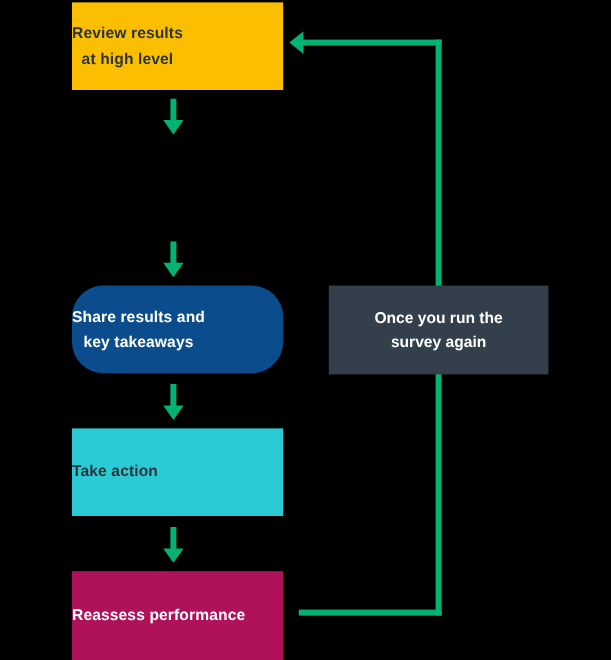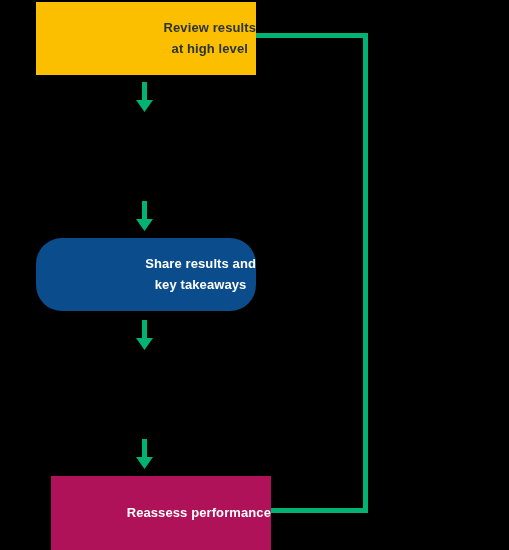--- a/index.html
+++ b/index.html
@@ -14,39 +14,39 @@
     position: relative;
     width: 509px;
     height: 550px;
     background: #000000;
     overflow: hidden;
   }
 
   
   .flow-box {
     position: absolute;
-    left: 36px;
-    width: 220px;
+    left: 60px;
+    width: 176px;
     display: flex;
     align-items: center;
-    justify-content: flex-end;
+    justify-content: flex-start;
     text-align: center;
     font-size: 13px;
     font-weight: bold;
     line-height: 1.55;
     letter-spacing: 0.1px;
     z-index: 3;
   }
   .flow-box .box-label { display: block; white-space: pre-line; }
 
   .box-review     { top: 2px;   height: 73px;  background: #FBBF00; color: #2B333B; }
   .box-closer     { top: 119px; height: 73px;  background: #6E2189; color: #FFFFFF; }
   .box-share      { top: 238px; height: 73px;  background: #0B4D8C; color: #FFFFFF; border-radius: 26px; }
   .box-action     { top: 357px; height: 73px;  background: #2BCBD6; color: #2B333B; }
-  .box-reassess   { top: 476px; height: 74px;  background: #AF1259; color: #FFFFFF; margin-left: 15px; }
+  .box-reassess   { top: 476px; height: 74px;  background: #AF1259; color: #FFFFFF; }
 
   
   .note-box {
     position: absolute;
     left: 274px;
     top: 238px;
     width: 183px;
     height: 74px;
     background: #333F4A;
     color: #FFFFFF;
@@ -138,20 +138,23 @@
     <span class="box-label">Share results and
 key takeaways</span>
   </div>
 
   <div class="down-arrow arrow-3">
     <svg width="17" height="30" viewBox="0 0 17 30" xmlns="http://www.w3.org/2000/svg">
       <path d="M6 0 H11 V18 H17 L8.5 30 L0 18 H6 Z" fill="#00B373"></path>
     </svg>
   </div>
 
+  <div class="flow-box box-action">
+    <span class="box-label">Take action</span>
+  </div>
 
   <div class="down-arrow arrow-4">
     <svg width="17" height="30" viewBox="0 0 17 30" xmlns="http://www.w3.org/2000/svg">
       <path d="M6 0 H11 V18 H17 L8.5 30 L0 18 H6 Z" fill="#00B373"></path>
     </svg>
   </div>
 
   <div class="flow-box box-reassess">
     <span class="box-label">Reassess performance</span>
   </div>
@@ -159,14 +162,18 @@
   <div class="loop-bottom"></div>
   <div class="loop-right"></div>
   <div class="loop-top"></div>
 
   <div class="loop-arrowhead">
     <svg width="12" height="19" viewBox="0 0 12 19" xmlns="http://www.w3.org/2000/svg">
       <path d="M0 9.5 L12 0 V19 Z" fill="#00B373"></path>
     </svg>
   </div>
 
+  <div class="note-box">
+    <span class="box-label">Once you run the
+survey again</span>
+  </div>
 
 </div>
 
 </body></html>

